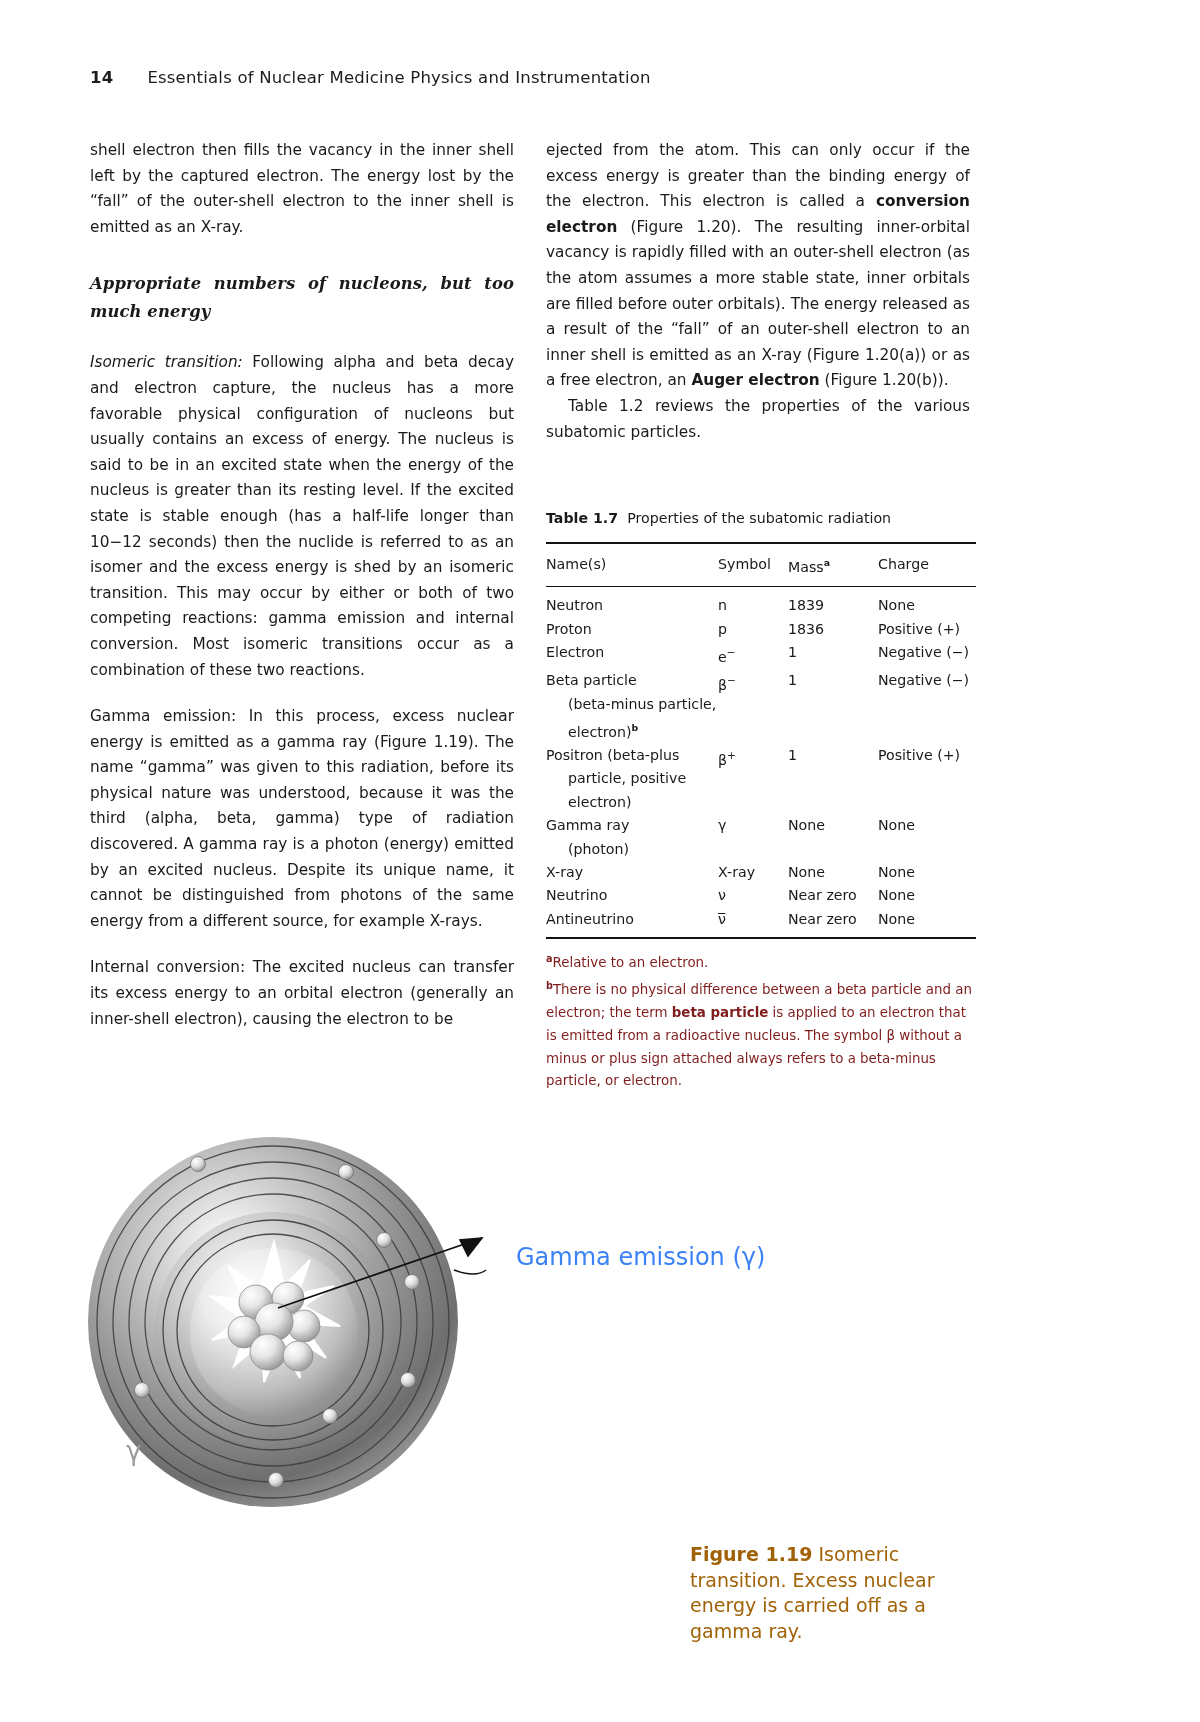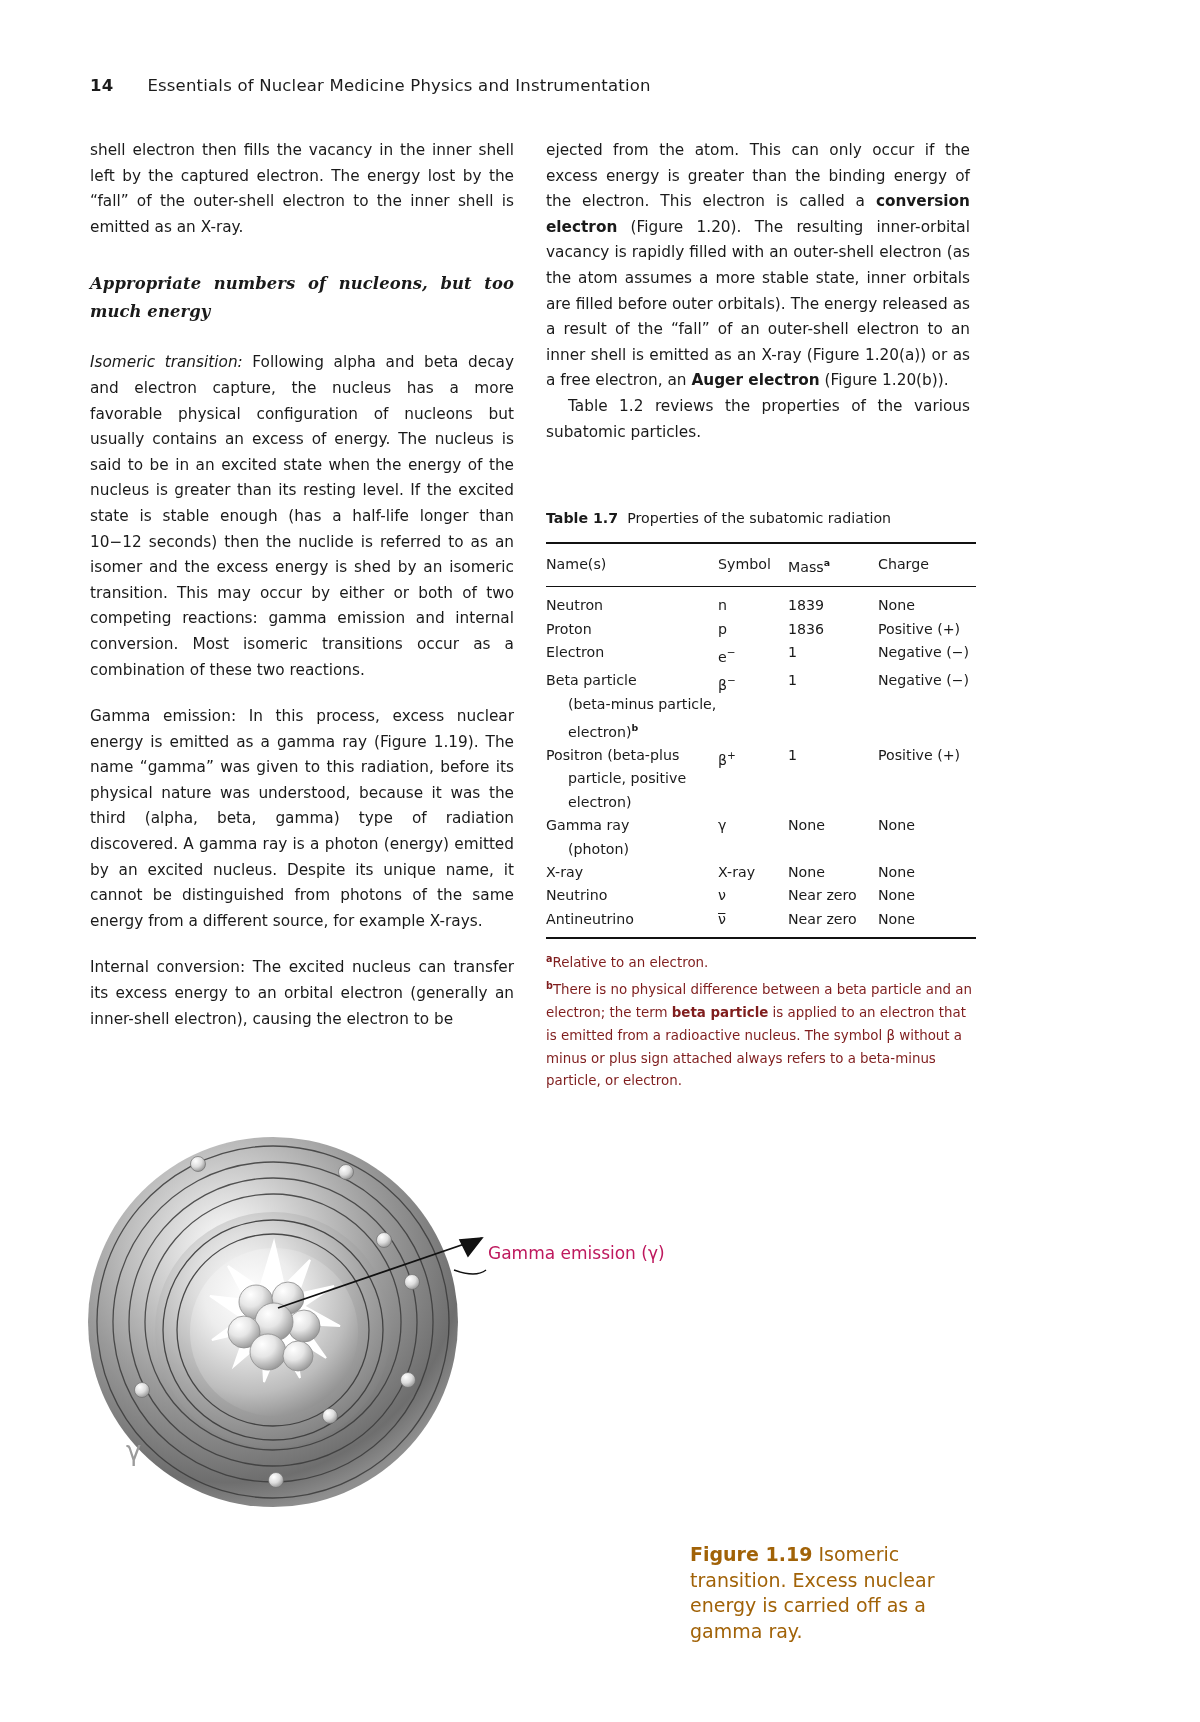--- a/index.html
+++ b/index.html
@@ -24,21 +24,20 @@
 
   
   .runhead {
     position: absolute;
     top: 68px;
     left: 90px;
     width: 900px;
     font-size: 16.5px;
     letter-spacing: .2px;
     color: #1c1c1c;
-    margin-top: 8px;
   }
   .runhead .folio {
     font-weight: bold;
     margin-right: 34px;
   }
 
   
   .col {
     position: absolute;
     top: 138px;
@@ -140,24 +139,24 @@
     left: 690px;
     top: 1542px;
     width: 300px;
     font-size: 19px;
     line-height: 25.5px;
     color: #a16207;
   }
   .fig-caption .bd { font-weight: bold; }
   .gamma-label {
     position: absolute;
-    left: 488px;
+    left: 516px;
     top: 1243px;
-    font-size: 17px;
-    color: #be185d;
+    font-size: 24px;
+    color: #3b82f6;
     white-space: nowrap;
   }
 </style>
 </head>
 <body>
 
 <div class="page">
 
   <div class="runhead">
     <span class="folio">14</span><span>Essentials of Nuclear Medicine Physics and Instrumentation</span>

